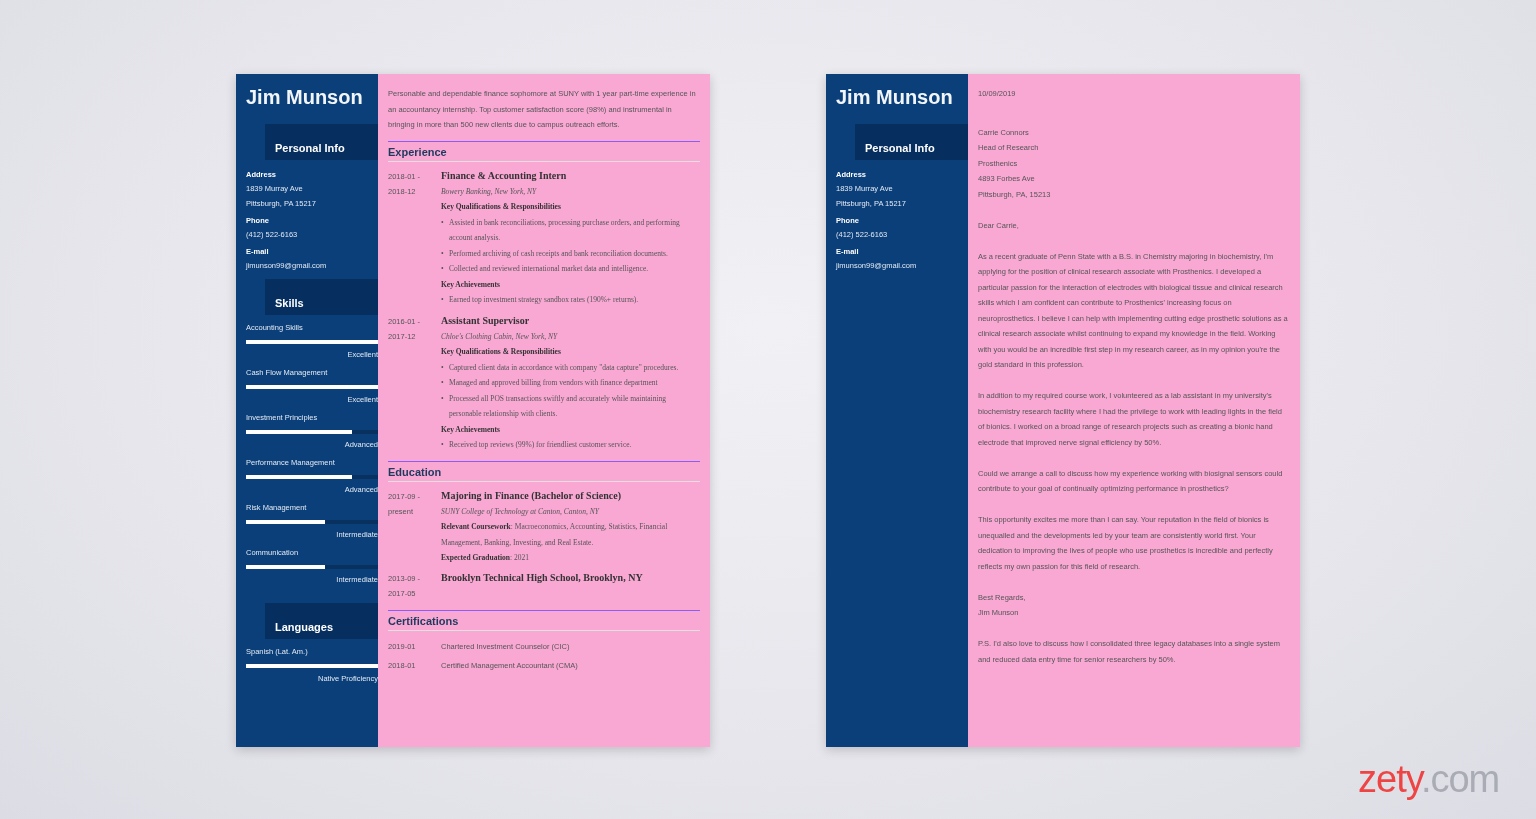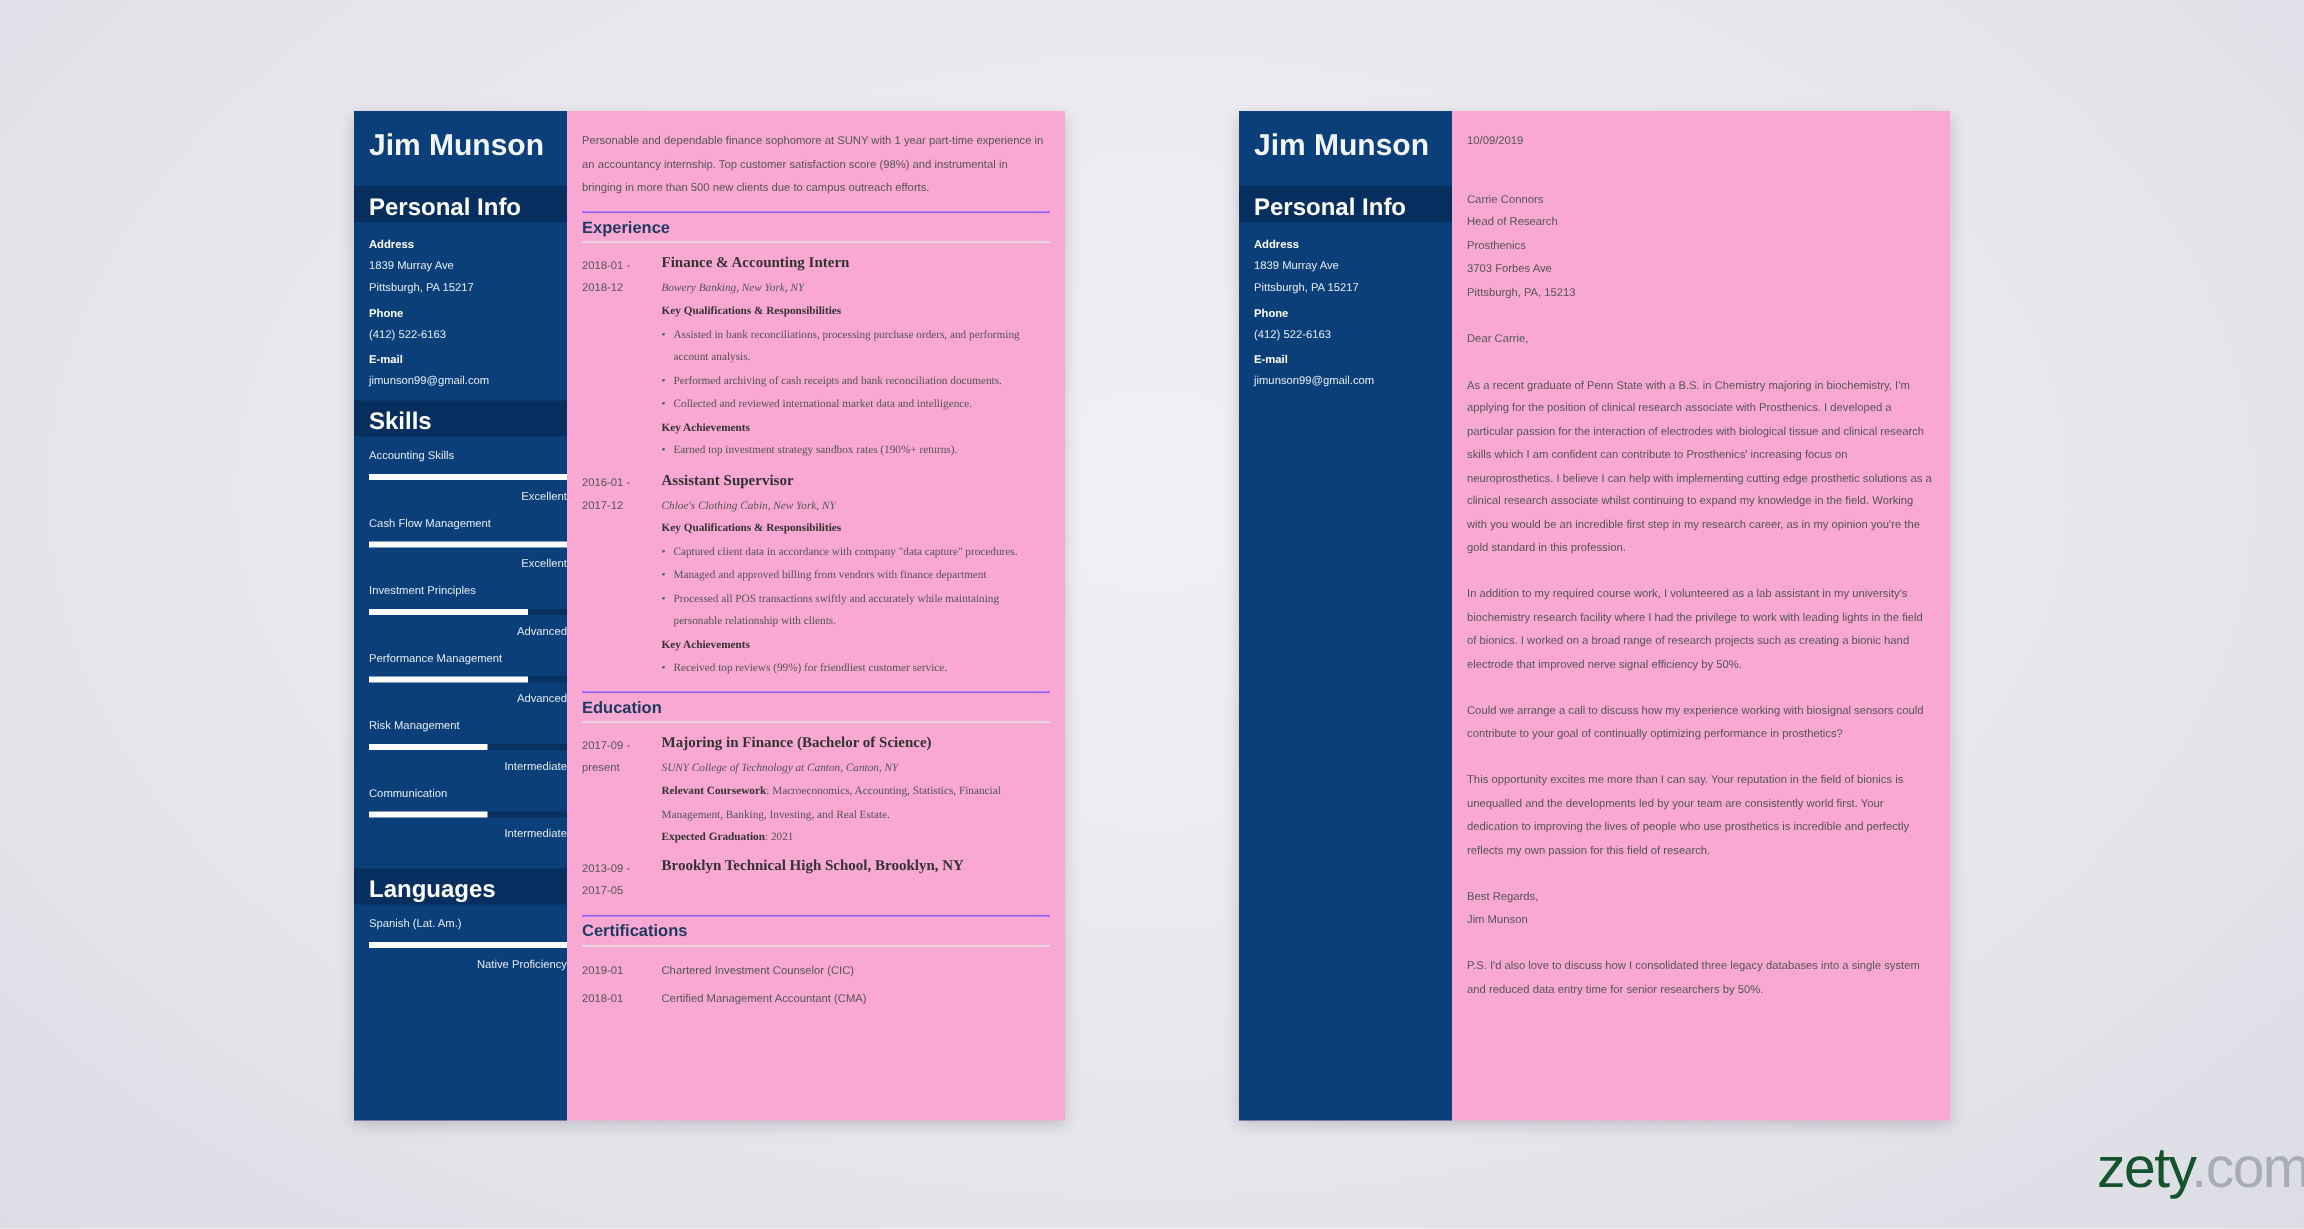--- a/index.html
+++ b/index.html
@@ -29,24 +29,25 @@
   .sidebar .name {
     font-weight: bold;
     font-size: 20px;
     padding: 12px 0 0 10px;
     height: 50px;
     color: #f2f6fb;
   }
   .sidebar .sec-head {
     background: #062f60;
     font-weight: bold;
-    font-size: 16px;
-    padding: 6px 10px;
+    font-size: 11px;
+    padding: 18px 10px;
     height: 24px;
     margin-top: 0;
+    margin-left: 29px;
   }
   .sidebar .info { padding: 5px 10px 6px 10px; }
   .sidebar .info .lbl { font-size: 7.5px; font-weight: bold; margin-top: 4px; line-height: 12px; }
   .sidebar .info .val { font-size: 7.5px; line-height: 15px; color: #e3eaf3; }
   .sidebar .skills { padding: 6px 0 4px 10px; }
   .skill { margin-bottom: 4px; }
   .skill .sname { font-size: 7.5px; line-height: 14px; color: #e3eaf3; }
   .skill .bar { height: 4px; background: #08315f; margin-top: 5px; position: relative; }
   .skill .bar .fill { position: absolute; left: 0; top: 0; bottom: 0; background: #ffffff; }
   .skill .level { font-size: 7.5px; text-align: right; line-height: 14px; margin-top: 4px; color: #e3eaf3; }
@@ -83,21 +84,21 @@
   .letter .main { padding-top: 12px; }
   .letter .main p { line-height: 15.5px; color: #555; margin-bottom: 15.5px; }
   .letter .main .date { margin-bottom: 23px; }
   .watermark {
     position: absolute;
     left: 1358px;
     top: 758px;
     font-size: 38px;
     letter-spacing: -1px;
   }
-  .watermark .z { color: #14532d; margin-left: 40px; }
+  .watermark .z { color: #ef4444; }
   .watermark .c { color: #a9acb4; }
 </style>
 </head>
 <body>
 
 <div class="page resume">
   <div class="sidebar">
     <div class="name">Jim Munson</div>
     <div class="sec-head">Personal Info</div>
     <div class="info">
@@ -259,21 +260,21 @@
       <div class="lbl">E-mail</div>
       <div class="val">jimunson99@gmail.com</div>
     </div>
   </div>
   <div class="main">
     <p class="date">10/09/2019</p>
     <p>
       <span style="display:block">Carrie Connors</span>
       <span style="display:block">Head of Research</span>
       <span style="display:block">Prosthenics</span>
-      <span style="display:block">3703 Forbes Ave</span>
+      <span style="display:block">4893 Forbes Ave</span>
       <span style="display:block">Pittsburgh, PA, 15213</span>
     </p>
     <p>Dear Carrie,</p>
     <p>As a recent graduate of Penn State with a B.S. in Chemistry majoring in biochemistry, I'm applying for the position of clinical research associate with Prosthenics. I developed a particular passion for the interaction of electrodes with biological tissue and clinical research skills which I am confident can contribute to Prosthenics' increasing focus on neuroprosthetics. I believe I can help with implementing cutting edge prosthetic solutions as a clinical research associate whilst continuing to expand my knowledge in the field. Working with you would be an incredible first step in my research career, as in my opinion you're the gold standard in this profession.</p>
     <p>In addition to my required course work, I volunteered as a lab assistant in my university's biochemistry research facility where I had the privilege to work with leading lights in the field of bionics. I worked on a broad range of research projects such as creating a bionic hand electrode that improved nerve signal efficiency by 50%.</p>
     <p>Could we arrange a call to discuss how my experience working with biosignal sensors could contribute to your goal of continually optimizing performance in prosthetics?</p>
     <p>This opportunity excites me more than I can say. Your reputation in the field of bionics is unequalled and the developments led by your team are consistently world first. Your dedication to improving the lives of people who use prosthetics is incredible and perfectly reflects my own passion for this field of research.</p>
     <p>
       <span style="display:block">Best Regards,</span>
       <span style="display:block">Jim Munson</span>

